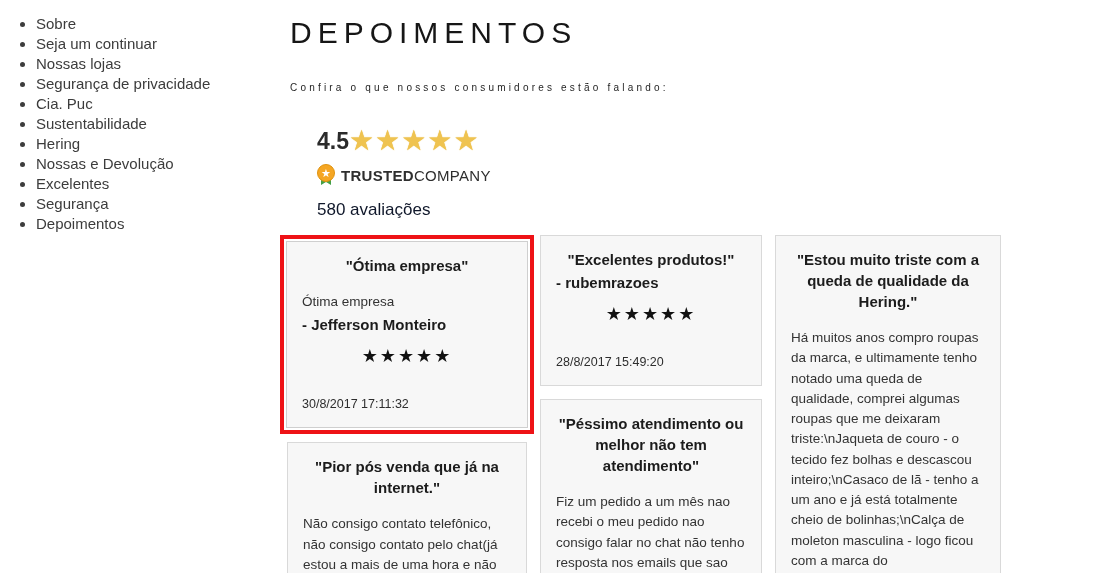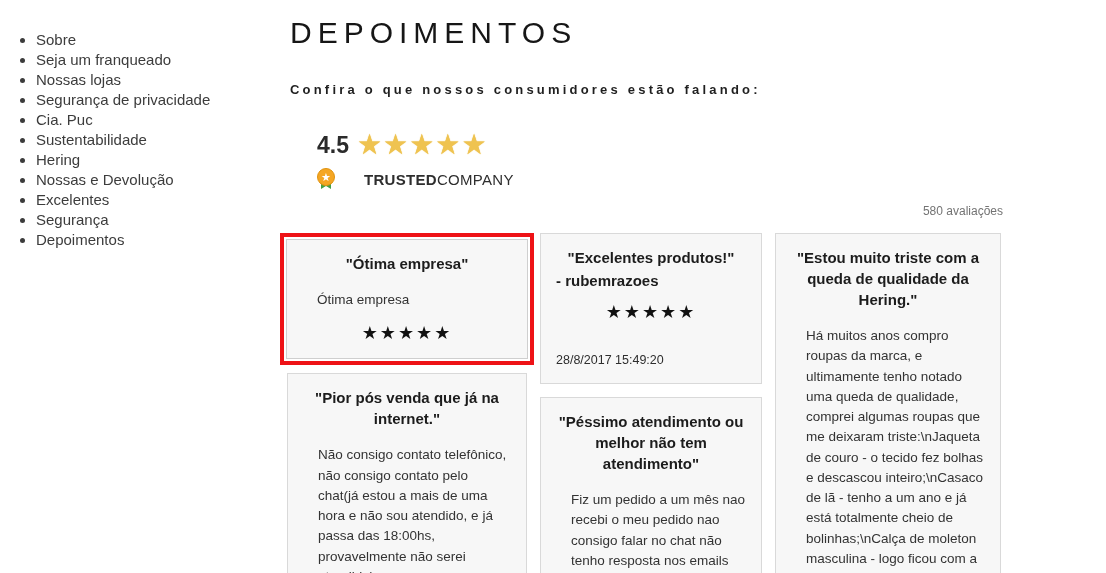--- a/index.html
+++ b/index.html
@@ -1,69 +1,69 @@
 <!DOCTYPE html>
 <html><head>
 <meta charset="utf-8">
 <style>
   * { box-sizing: border-box; margin: 0; padding: 0; }
   html,body { background:#ffffff; }
   body { font-family: "Liberation Sans", sans-serif; }
   .page { position: relative; width: 1106px; height: 573px; background: #ffffff; overflow: hidden; }
 
   
-  .sidebar { position: absolute; top: 30px; left: 20px; list-style: disc; padding-left: 16px; }
+  .sidebar { position: absolute; top: 14px; left: 20px; list-style: disc; padding-left: 16px; }
   .sidebar li { font-size: 15px; line-height: 20px; color: #3c3c3c; cursor: pointer; }
 
   
   .main { position: absolute; left: 287px; top: 0; width: 716px; }
   .page-title { margin: 16px 0 0 3px; font-size: 30px; font-weight: 500; letter-spacing: 6px; color: #161616; }
-  .subtitle { margin: 32px 0 0 3px; font-size: 13px; font-weight: 700; letter-spacing: 3.2px; color: #1f1f1f; }
+  .subtitle { margin: 32px 0 0 3px; font-size: 10px; font-weight: 400; letter-spacing: 3.2px; color: #1f1f1f; }
 
-  .rating-row { margin: 34px 0 0 30px; display: flex; align-items: center; gap: 8px; }
+  .rating-row { margin: 34px 0 0 30px; display: flex; align-items: center; gap: 0; }
   .rating-score { font-size: 23px; font-weight: 700; color: #2b2b2b; }
   .stars-gold { font-size: 28px; line-height: 1; color: #efc350; letter-spacing: 1px; text-shadow: 0 0 1px #e8b93e; }
 
   .brand-row { margin: 9px 0 0 30px; display: flex; align-items: center; gap: 6px; }
   .medal { position: relative; width: 18px; height: 22px; flex: 0 0 auto; }
   .medal-ribbon { position: absolute; left: 4px; top: 11px; width: 10px; height: 10px; background: #43a047;
                   clip-path: polygon(0 0, 100% 0, 100% 100%, 50% 70%, 0 100%); }
   .medal-circle { position: absolute; left: 0; top: 0; width: 18px; height: 18px; border-radius: 50%;
                   background: #f5a623; border: 1px solid #e0930f; color: #ffffff; font-size: 11px;
                   display: flex; align-items: center; justify-content: center; }
   .brand-text { font-size: 15px; color: #2e2e2e; letter-spacing: 0.3px; }
-  .brand-text b { font-weight: 700; margin-left: 23px; }
+  .brand-text b { font-weight: 700; }
 
-  .reviews-count { margin: 14px 0 0 30px; font-size: 12px; color: #737373; text-align: right; }
+  .reviews-count { margin: 14px 0 0 30px; font-size: 17px; color: #0f172a; }
 
   
   .cards { margin-top: 15px; display: flex; gap: 13px; align-items: flex-start; }
   .col { display: flex; flex-direction: column; }
   .col1 { width: 240px; gap: 8px; }
   .col2 { width: 222px; gap: 13px; }
   .col3 { width: 226px; }
 
   .card { background: #f7f7f7; border: 1px solid #d9d9d9; padding: 13px 15px 16px; }
   .card-title { font-size: 15px; font-weight: 700; text-align: center; color: #1c1c1c; line-height: 1.4; }
-  .card-body { margin-top: 16px; font-size: 13.5px; color: #333333; line-height: 1.5; margin-left: 15px; }
+  .card-body { margin-top: 16px; font-size: 13.5px; color: #333333; line-height: 1.5; }
   .card-author { margin-top: 4px; font-size: 15px; font-weight: 700; color: #1c1c1c; }
   .stars-black { margin-top: 14px; text-align: center; font-size: 18px; letter-spacing: 2px; color: #111111; line-height: 1; }
   .card-date { margin-top: 32px; font-size: 12.5px; color: #2e2e2e; }
 
   .highlight { border: 4px solid #ee1216; padding: 2px; margin: 0 -7px; }
   .highlight .card { border: 1px solid #cfcfcf; }
 </style>
 </head>
 <body>
 
 <div class="page">
 
   <ul class="sidebar">
     <li>Sobre</li>
-    <li>Seja um franqueado</li>
+    <li>Seja um continuar</li>
     <li>Nossas lojas</li>
     <li>Segurança de privacidade</li>
     <li>Cia. Puc</li>
     <li>Sustentabilidade</li>
     <li>Hering</li>
     <li>Nossas e Devolução</li>
     <li>Excelentes</li>
     <li>Segurança</li>
     <li>Depoimentos</li>
   </ul>
@@ -88,21 +88,23 @@
 
     <div class="reviews-count">580 avaliações</div>
 
     <div class="cards">
 
       <div class="col col1">
         <div class="highlight">
           <article class="card">
             <h3 class="card-title">"Ótima empresa"</h3>
             <p class="card-body">Ótima empresa</p>
+            <p class="card-author">- Jefferson Monteiro</p>
             <div class="stars-black">★★★★★</div>
+            <p class="card-date">30/8/2017 17:11:32</p>
           </article>
         </div>
         <article class="card">
           <h3 class="card-title">"Pior pós venda que já na internet."</h3>
           <p class="card-body">Não consigo contato telefônico, não consigo contato pelo chat(já estou a mais de uma hora e não sou atendido, e já passa das 18:00hs, provavelmente não serei atendido)</p>
         </article>
       </div>
 
       <div class="col col2">
         <article class="card">

